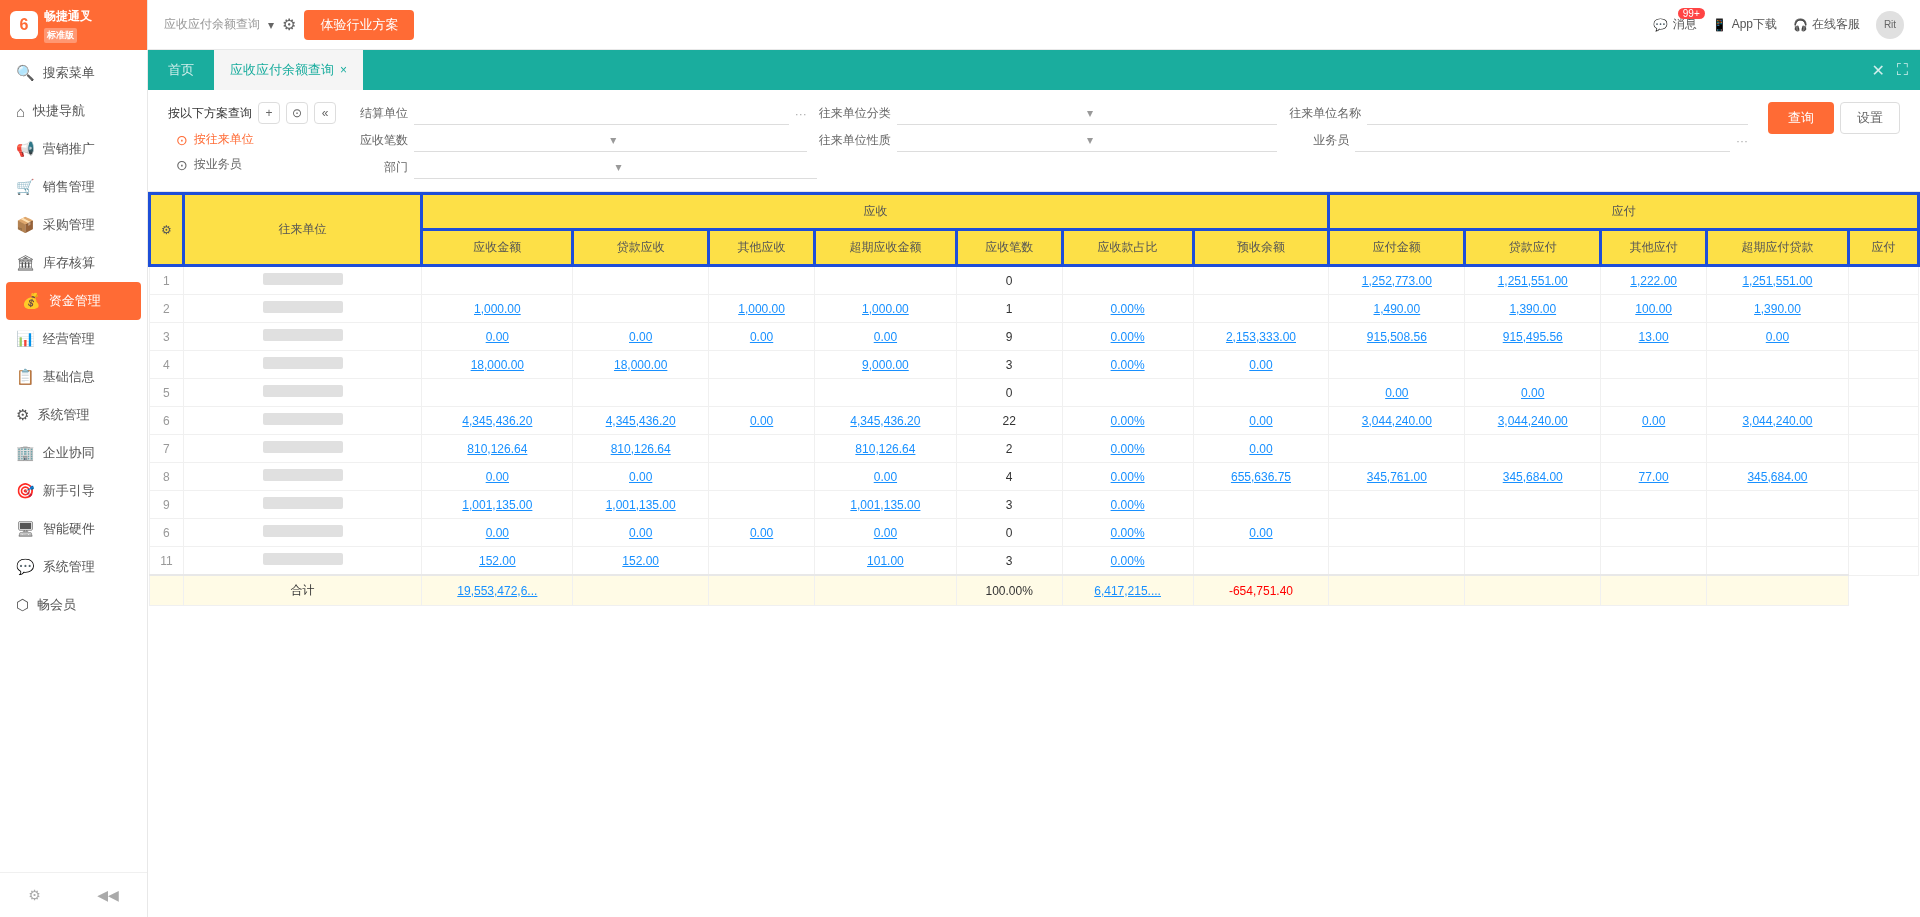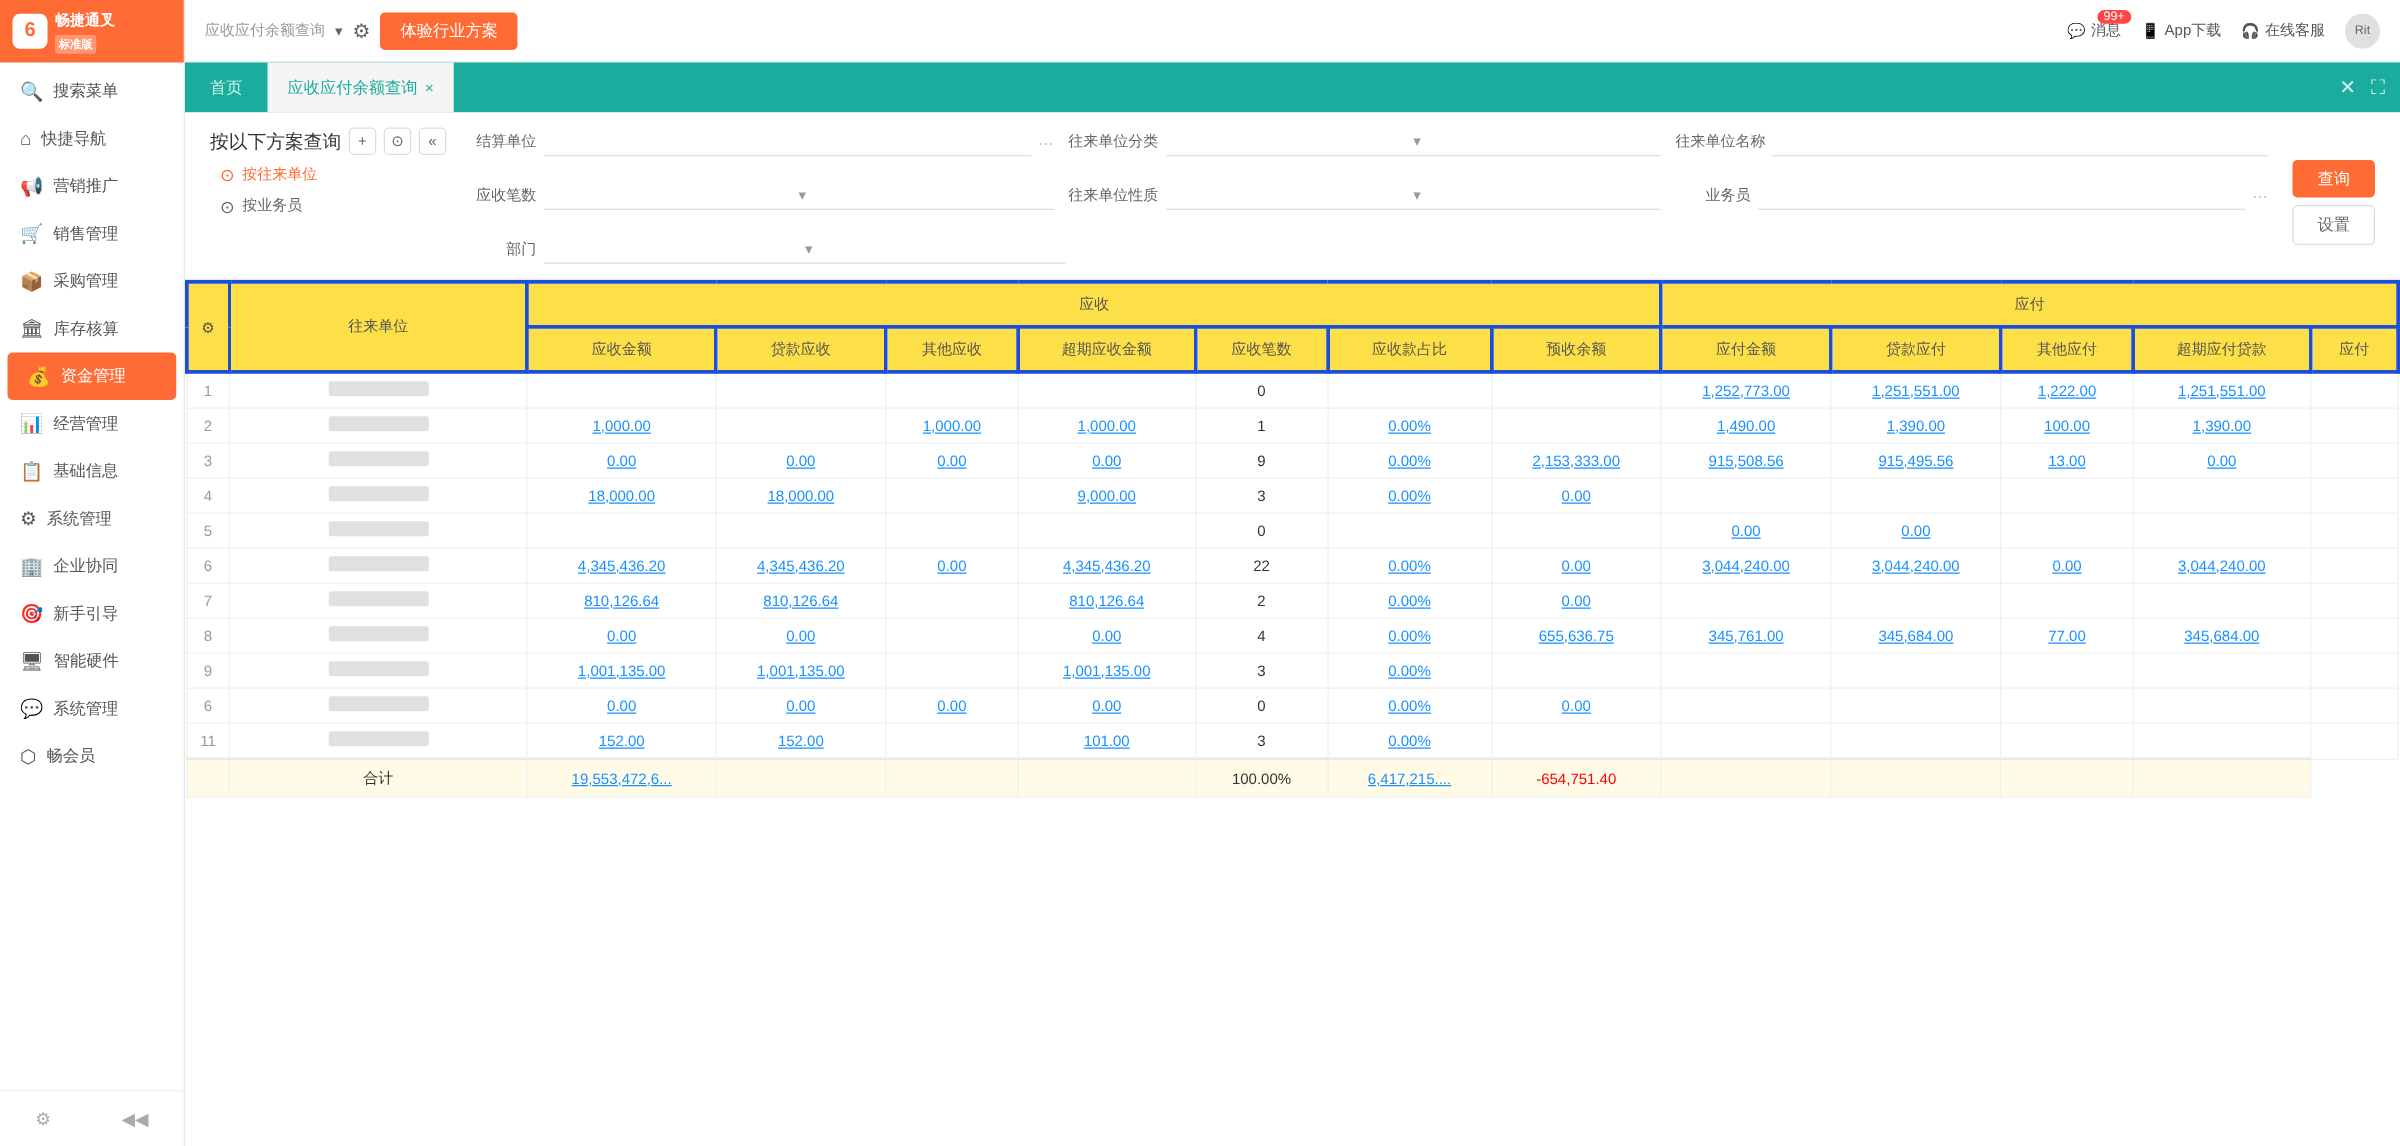--- a/index.html
+++ b/index.html
@@ -50,37 +50,37 @@
     .page-title { font-size: 16px; font-weight: bold; color: #333; }
     .page-actions { display: flex; gap: 8px; }
     .page-action-btn { display: flex; align-items: center; gap: 4px; color: #1aad9e; font-size: 12px; cursor: pointer; }
 
     
     .filter-area { background: #fff; padding: 12px 20px; border-bottom: 1px solid #e8e8e8; }
     .scheme-tool-btn { width: 22px; height: 22px; border: 1px solid #ddd; border-radius: 4px; display: flex; align-items: center; justify-content: center; cursor: pointer; color: #666; font-size: 12px; }
     .scheme-item { display: flex; align-items: center; gap: 6px; padding: 3px 8px; border-radius: 4px; cursor: pointer; font-size: 12px; color: #666; }
     .scheme-item.active { color: #ff6b35; }
 
-    .filter-rows { display: flex; flex-direction: column; gap: 20px; flex: 1; }
+    .filter-rows { display: flex; flex-direction: column; gap: 4px; flex: 1; }
     .filter-row { display: flex; align-items: center; gap: 12px; }
     .filter-field { display: flex; align-items: center; gap: 6px; flex: 1; }
     .filter-label { color: #666; font-size: 12px; white-space: nowrap; min-width: 60px; text-align: right; }
     .filter-input { flex: 1; border: none; border-bottom: 1px solid #ddd; padding: 4px 6px; font-size: 12px; color: #333; background: transparent; outline: none; }
     .filter-select { flex: 1; display: flex; align-items: center; border-bottom: 1px solid #ddd; padding: 4px 6px; cursor: pointer; }
     .filter-select span { flex: 1; font-size: 12px; color: #999; }
     .filter-select-arrow { color: #aaa; font-size: 10px; }
     .filter-dots { color: #aaa; font-size: 12px; cursor: pointer; }
 
     .collapse-bar { text-align: center; padding: 4px; color: #1aad9e; font-size: 12px; cursor: pointer; }
 
     
     .btn-query { background: #ff6b35; color: #fff; border: none; padding: 6px 20px; border-radius: 4px; cursor: pointer; font-size: 13px; }
     .btn-setting { background: #fff; color: #666; border: 1px solid #ddd; padding: 6px 16px; border-radius: 4px; cursor: pointer; font-size: 13px; }
 
-    .filter-btn-group { display: flex; flex-direction: column; gap: 6px; margin-left: 8px; margin-top: 26px; }
+    .filter-btn-group { display: flex; flex-direction: row; gap: 6px; margin-left: 8px; }
 
     
     .table-wrap { flex: 1; overflow: auto; background: #fff; margin: 0; }
     .data-table { width: 100%; border-collapse: collapse; font-size: 12px; }
     .data-table th { background: #fde047; padding: 8px 10px; text-align: center; border: 3px solid #1d4ed8; font-weight: normal; color: #555; white-space: nowrap; position: sticky; top: 0; z-index: 2; }
     .data-table td { padding: 6px 10px; border: 1px solid #f0f0f0; text-align: center; white-space: nowrap; }
     .th-group { background: #f0f0f0; }
     .link-text { color: #1890ff; text-decoration: underline; cursor: pointer; }
     .row-num { color: #999; }
     .total-row { background: #fffbe6; font-weight: 500; }
@@ -221,21 +221,21 @@
   </div>
 
   <div class="content">
 
 
     <div class="filter-area">
       <div style="display:flex;gap:12px;align-items:flex-start;">
 
         <div style="display:flex;flex-direction:column;gap:4px;">
           <div style="display:flex;align-items:center;gap:6px;">
-            <span style="font-size:15px;color:#333;">按以下方案查询</span>
+            <span style="font-size:12px;color:#333;">按以下方案查询</span>
             <div class="scheme-tool-btn">+</div>
             <div class="scheme-tool-btn">⊙</div>
             <div class="scheme-tool-btn">«</div>
           </div>
           <div style="display:flex;flex-direction:column;gap:2px;">
             <div class="scheme-item active">
               <span style="color:#ff6b35;font-size:14px;">⊙</span>
               <span>按往来单位</span>
             </div>
             <div class="scheme-item">

